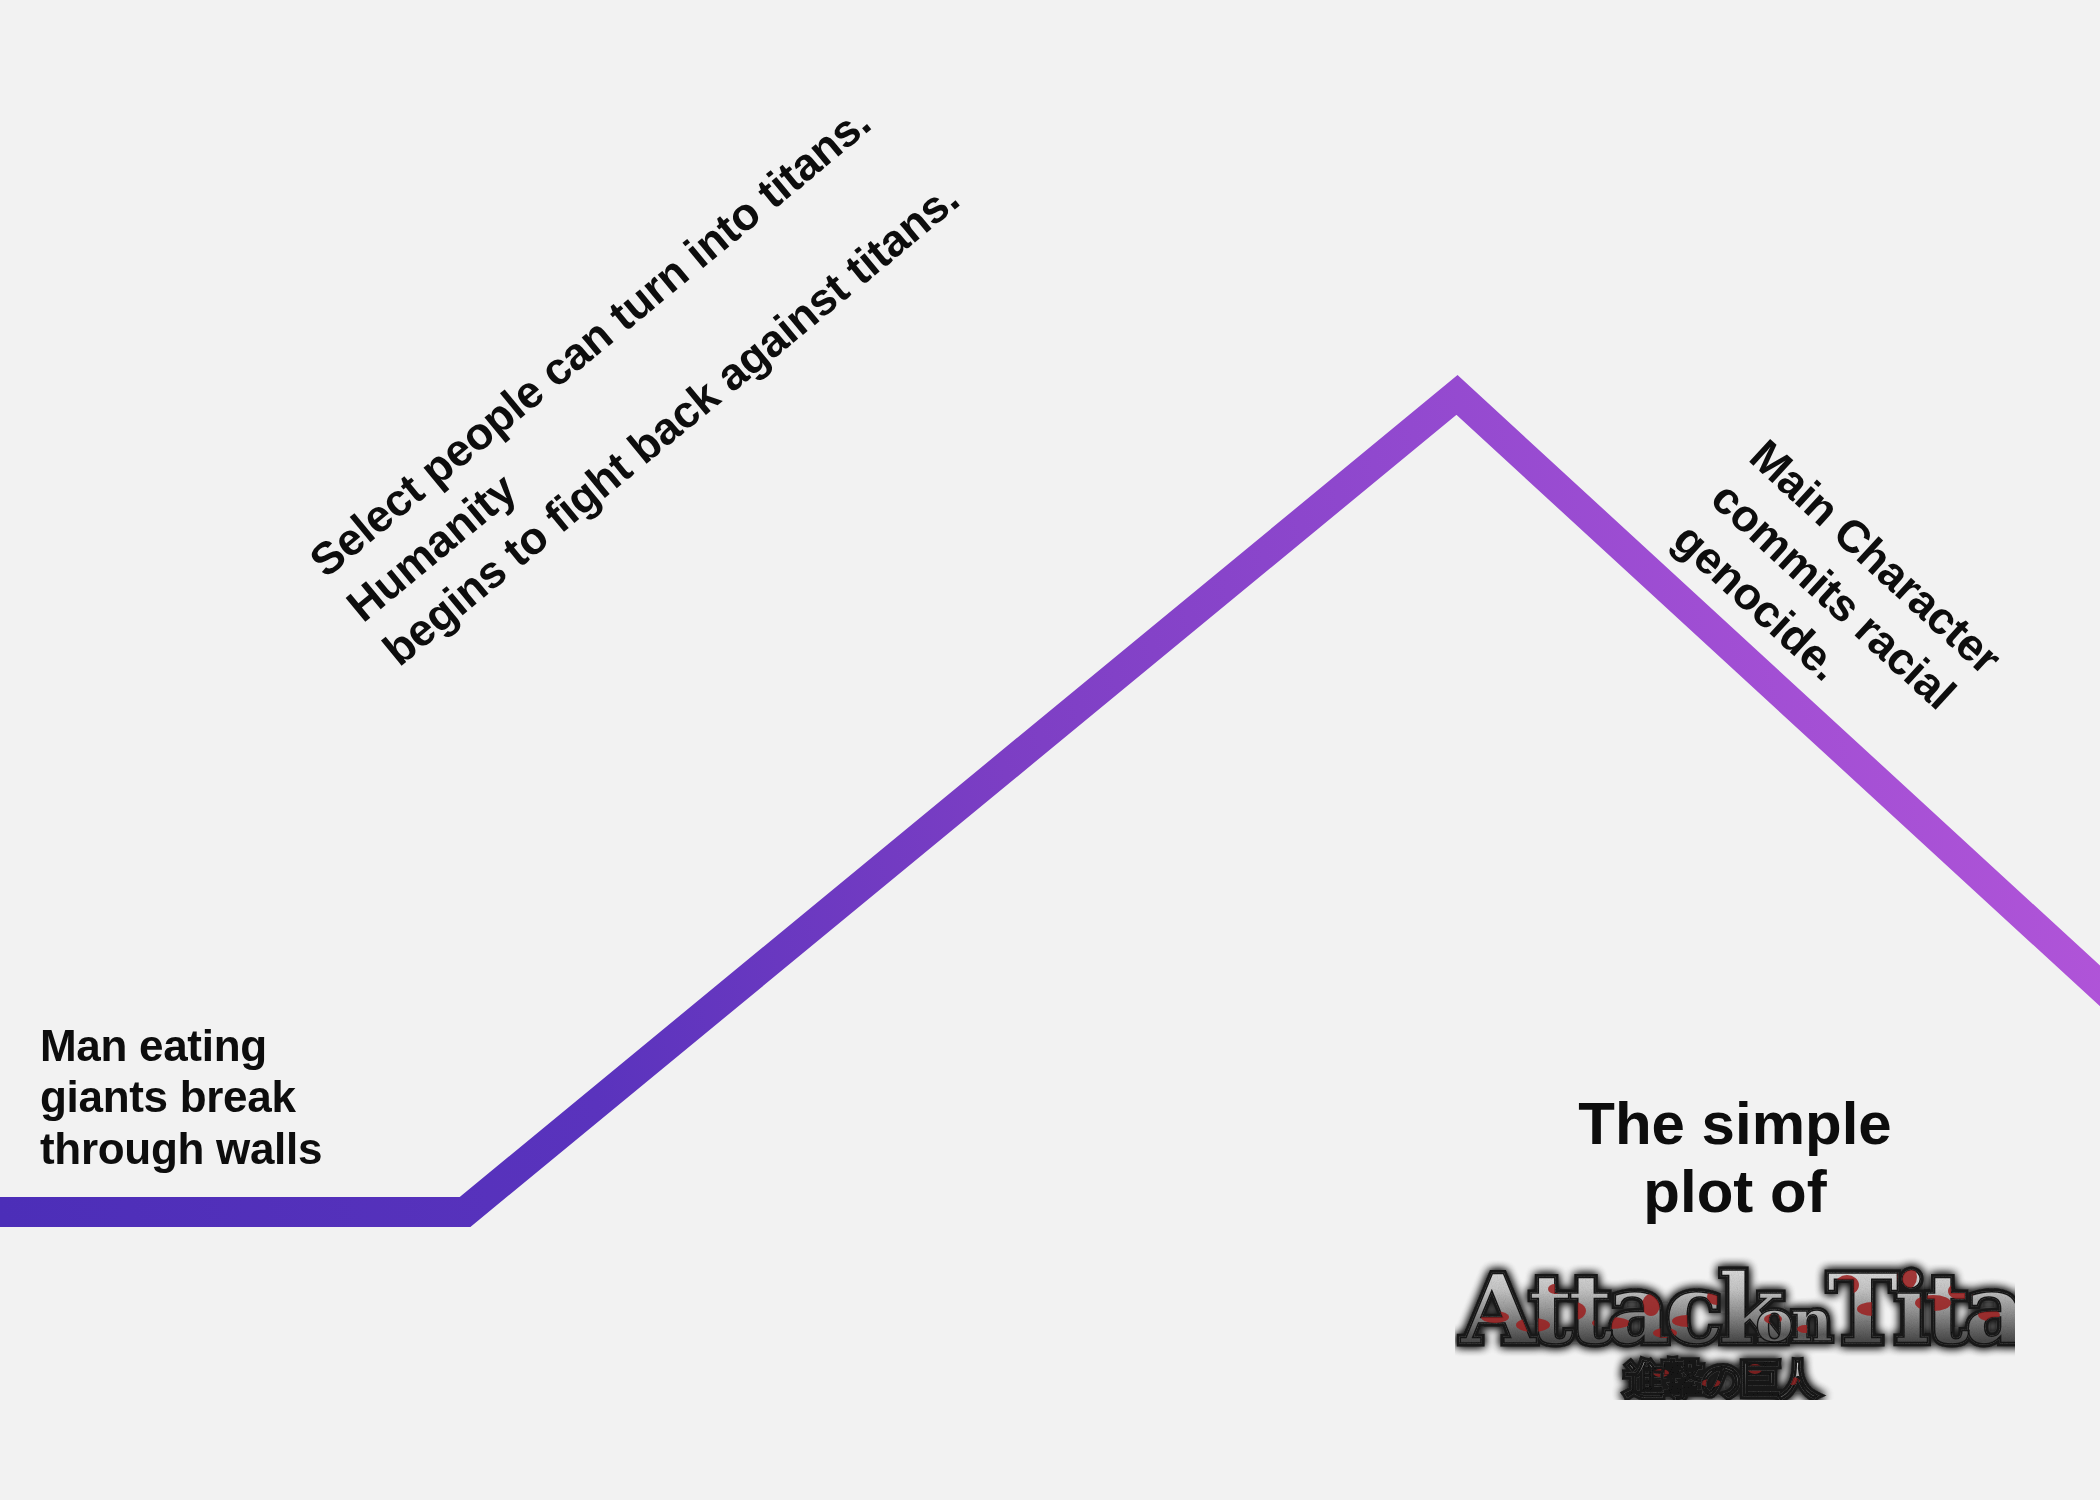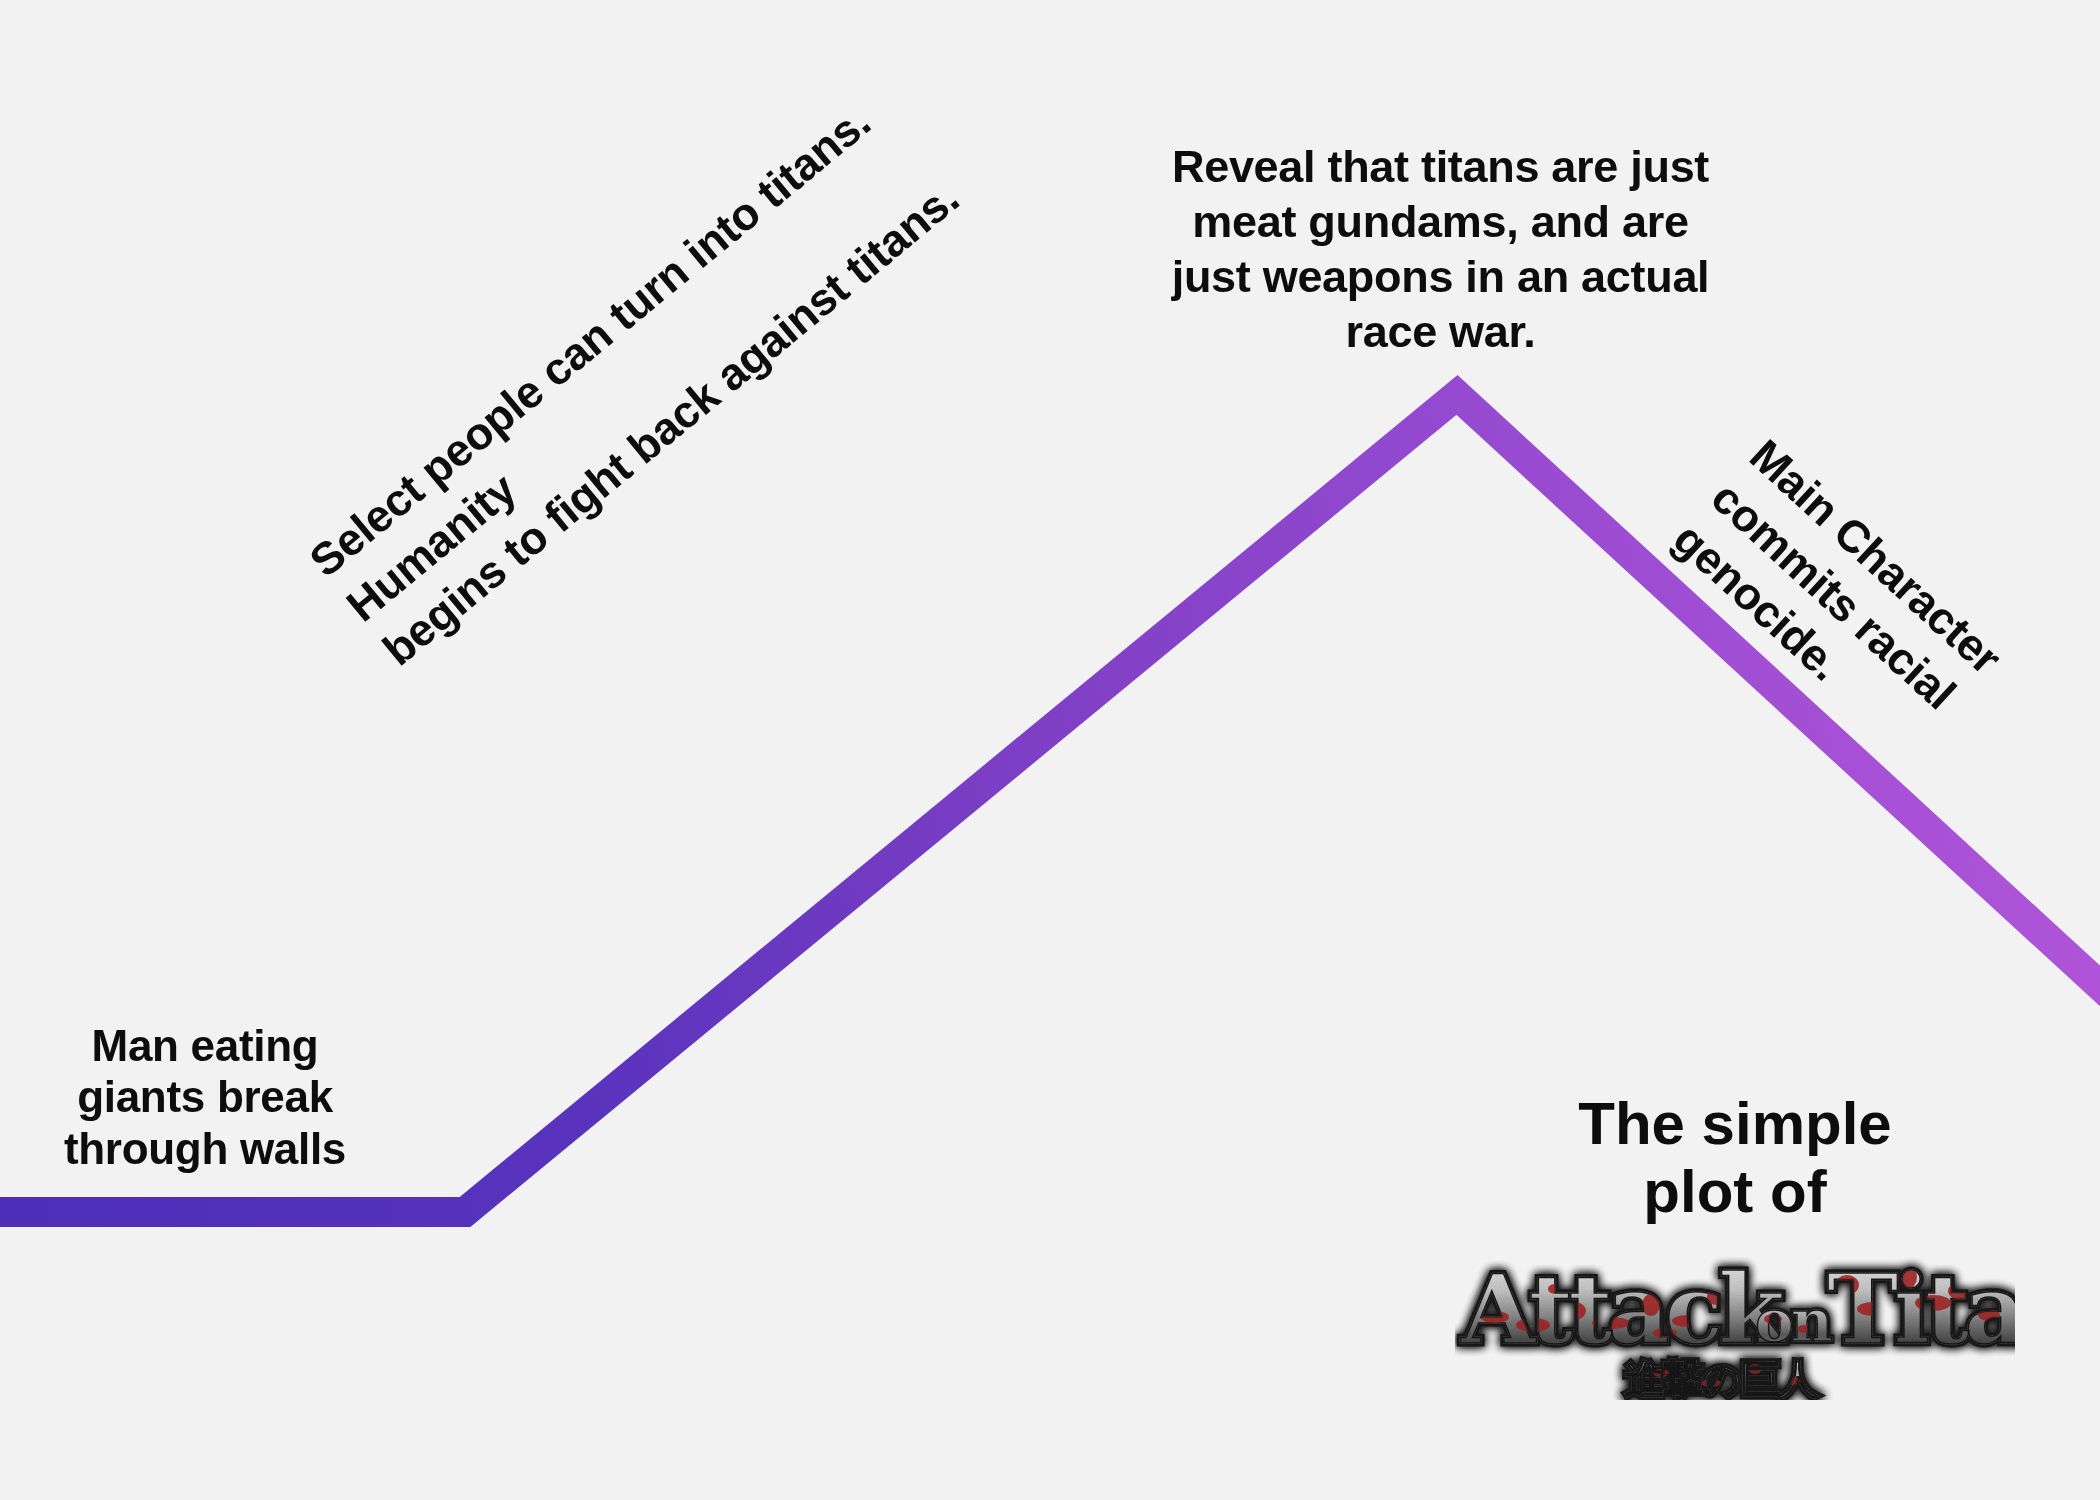--- a/index.html
+++ b/index.html
@@ -30,21 +30,20 @@
     line-height: 1.17;
     white-space: pre-line;
     letter-spacing: -0.3px;
   }
 
   
   #anno-walls {
     left: 40px;
     top: 1020px;
     width: 330px;
-    text-align: center;
     font-size: 44px;
   }
 
   
   #anno-rise {
     left: 298px;
     top: 545px;
     width: 860px;
     text-align: left;
     font-size: 45px;
@@ -117,24 +116,20 @@
     <polyline points="0,1212 465,1212 1457,395 2112,997" fill="none" stroke="url(#lineGrad)" stroke-width="30" stroke-linejoin="miter" stroke-linecap="butt"></polyline>
   </svg>
 
   <div class="anno" id="anno-walls">Man eating
 giants break
 through walls</div>
 
   <div class="anno" id="anno-rise">Select people can turn into titans. Humanity
 begins to fight back against titans.</div>
 
-  <div class="anno" id="anno-peak">Reveal that titans are just
-meat gundams, and are
-just weapons in an actual
-race war.</div>
 
   <div class="anno" id="anno-fall">Main Character
 commits racial
 genocide.</div>
 
   <div id="caption">The simple
 plot of</div>
 
   <div id="logo">
     <svg viewBox="0 0 560 155" preserveAspectRatio="xMidYMid meet">

